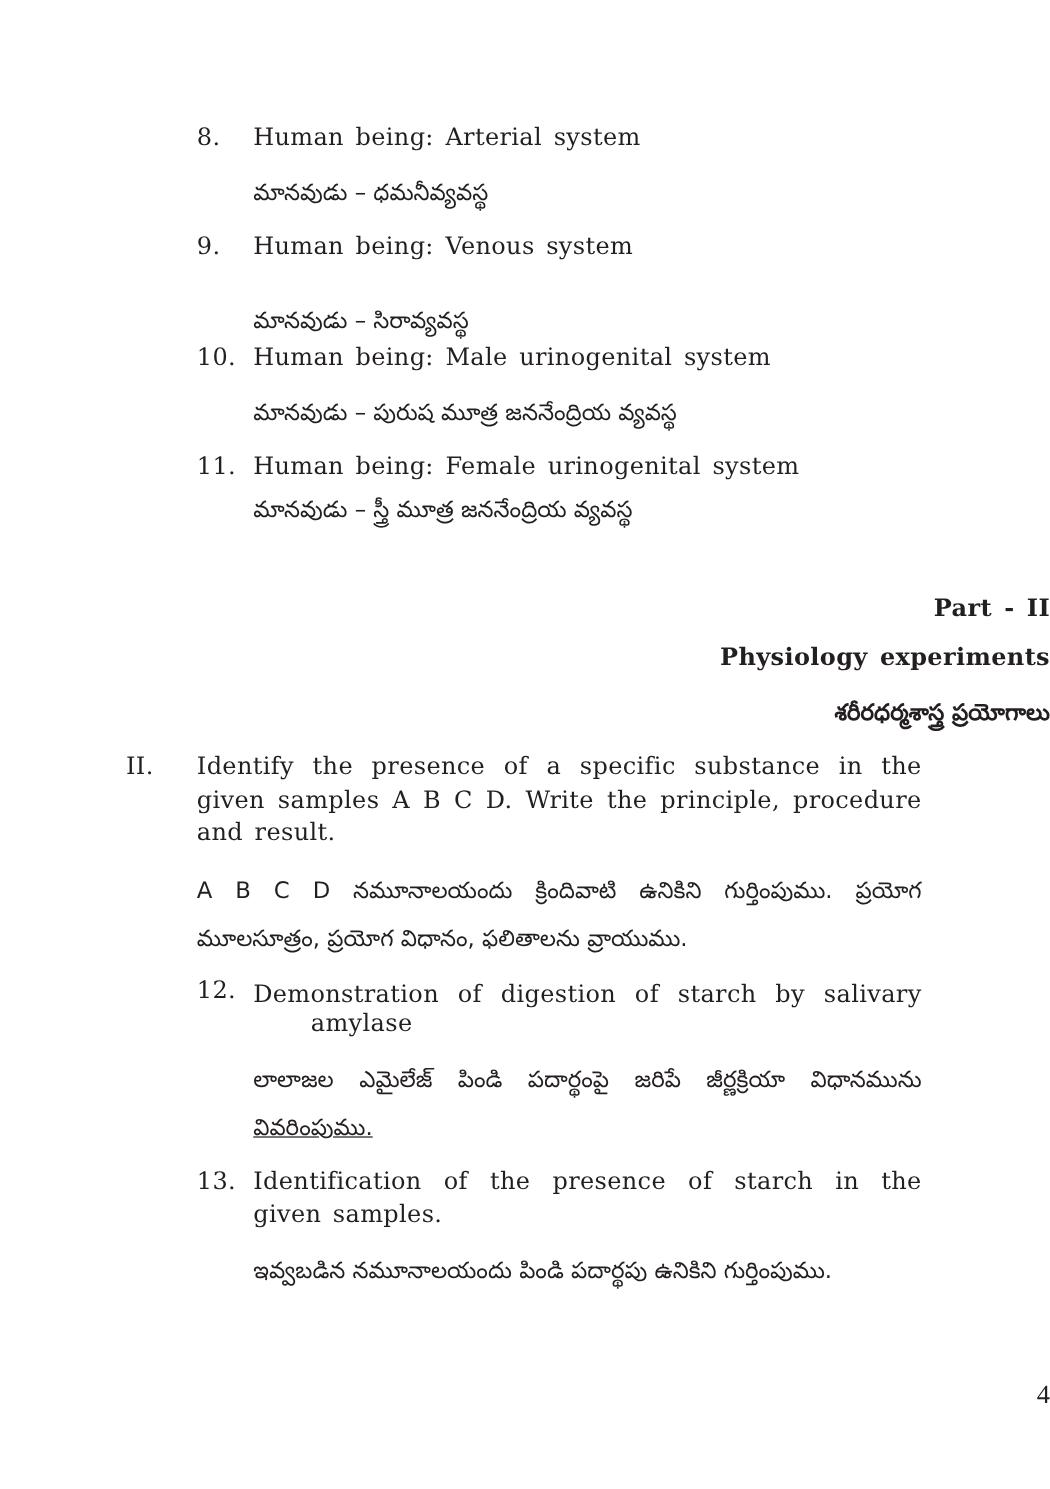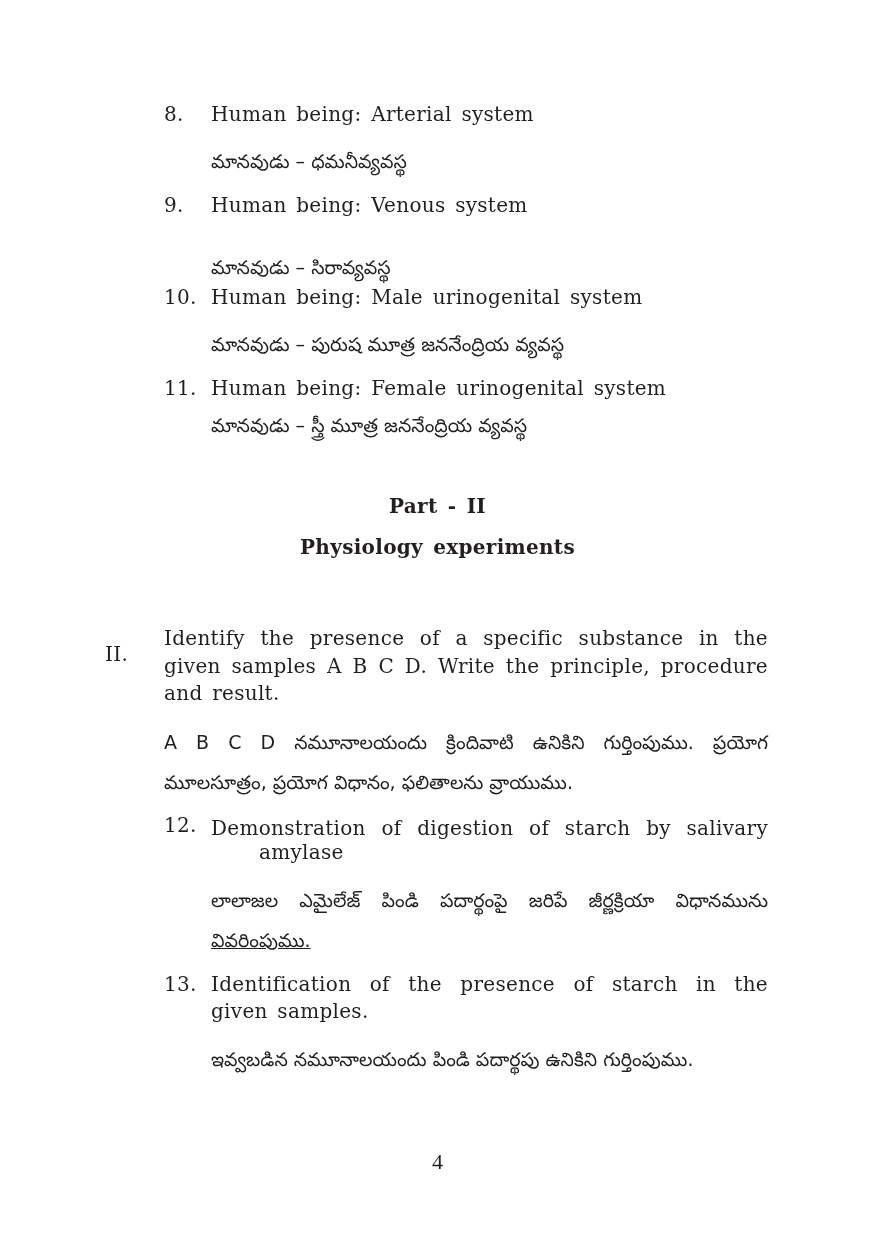--- a/index.html
+++ b/index.html
@@ -6,21 +6,21 @@
     body {
       width: 875px; height: 1241px; position: relative; overflow: hidden;
       font-family: "DejaVu Serif", "Liberation Serif", serif;
       color: #231f20;
     }
     .page { position: absolute; left: 0; top: 0; width: 875px; height: 1241px; }
     .abs { position: absolute; white-space: nowrap; }
     .en { font-family: "DejaVu Serif", "Liberation Serif", serif; font-size: 20px; letter-spacing: 0.3px; word-spacing: 3px; }
     .te { font-family: "DejaVu Sans", "Liberation Sans", sans-serif; font-size: 19px; }
     .bold { font-weight: bold; }
-    .center { left: 0; width: 875px; text-align: center; }
+    .center { left: 0; width: 875px; text-align: right; }
     .pageno { font-family: "Liberation Serif", serif; font-size: 22px; }
     .just { white-space: normal; text-align: justify; text-align-last: justify; }
   </style>
 </head>
 <body>
 
 <div class="page">
 
   <div>
     <span class="abs en" style="left:164px; top:102px;">8.</span>
@@ -41,23 +41,24 @@
   </div>
 
   <div>
     <span class="abs en" style="left:164px; top:376px;">11.</span>
     <span class="abs en" style="left:211px; top:376px;">Human being: Female urinogenital system</span>
     <span class="abs te" style="left:211px; top:414px;">మానవుడు – స్త్రీ మూత్ర జననేంద్రియ వ్యవస్థ</span>
   </div>
 
   <div class="abs en bold center" style="top:494px;">Part - II</div>
   <div class="abs en bold center" style="top:535px;">Physiology experiments</div>
+  <div class="abs te bold center" style="top:583px;">శరీరధర్మశాస్త్ర ప్రయోగాలు</div>
 
   <div>
-    <span class="abs en" style="left:105px; top:642px;">II.</span>
+    <span class="abs en" style="left:105px; top:626px;">II.</span>
     <div class="abs en just" style="left:164px; top:626px; width:604px;">Identify the presence of a specific substance in the</div>
     <div class="abs en just" style="left:164px; top:654px; width:604px;">given samples A B C D. Write the principle, procedure</div>
     <div class="abs en" style="left:164px; top:681px;">and result.</div>
     <div class="abs te just" style="left:164px; top:731px; width:604px;">A B C D నమూనాలయందు క్రిందివాటి ఉనికిని గుర్తింపుము. ప్రయోగ</div>
     <div class="abs te" style="left:164px; top:771px;">మూలసూత్రం, ప్రయోగ విధానం, ఫలితాలను వ్రాయుము.</div>
   </div>
 
   <div>
     <span class="abs en" style="left:164px; top:813px;">12.</span>
     <div class="abs en just" style="left:211px; top:816px; width:557px;">Demonstration of digestion of starch by salivary</div>

